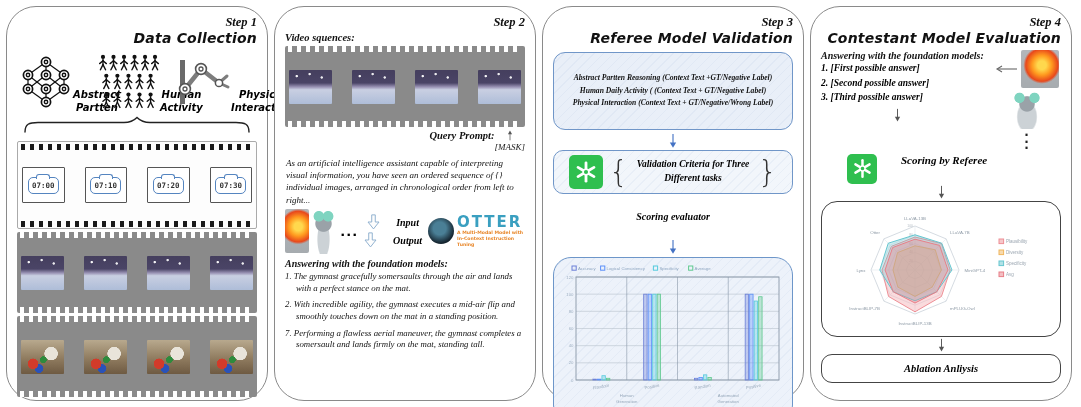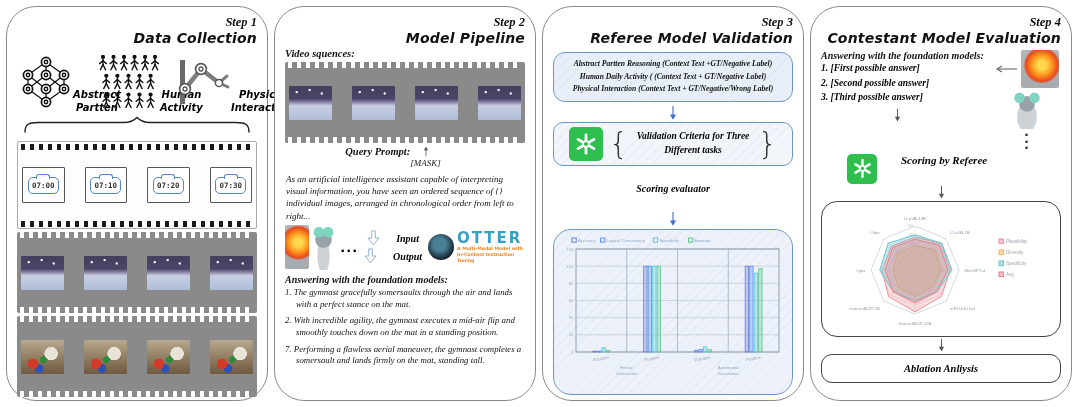--- a/index.html
+++ b/index.html
@@ -39,22 +39,22 @@
     radial-gradient(circle at 76% 22%,rgba(255,255,255,.9) 0 .8px,transparent 1.6px),
     linear-gradient(180deg,#453f5e 0%,#4a4466 38%,#9a93b5 50%,#c9cfe2 58%,#aebdd8 100%)}
   .juggle{height:34px;background:
     radial-gradient(circle at 28% 70%,#d23b2a 0 13%,transparent 14%),
     radial-gradient(circle at 52% 58%,#2e8b3d 0 11%,transparent 12%),
     radial-gradient(circle at 42% 84%,#2a52b8 0 11%,transparent 12%),
     radial-gradient(circle at 70% 40%,#e9e4da 0 18%,transparent 19%),
     linear-gradient(180deg,#b8a98e 0%,#8f7b5f 55%,#6e5a42 100%)}
 
   
-  .maskrow{display:flex;justify-content:center;align-items:flex-start;margin-top:1px}
-  .maskcol{display:flex;flex-direction:column;align-items:center;margin-right:24px}
+  .maskrow{display:flex;justify-content:flex-end;align-items:flex-start;margin-top:1px}
+  .maskcol{display:flex;flex-direction:column;align-items:center;margin-right:0}
   .query{margin:3px 1px 0;font:italic 9px "Liberation Serif",serif;line-height:1.38;color:#111}
   .media{display:flex;align-items:center;gap:4px;margin:2px 0 4px}
   .fireimg{width:44px;height:44px;border-radius:2px;background:
     radial-gradient(circle at 55% 40%,#ffd84d 0 14%,#ff9a1f 32%,#e8481c 52%,rgba(0,0,0,0) 60%),
     linear-gradient(180deg,#b3b7bb,#a6abaf)}
   .catimg{width:40px;height:46px;background:
     radial-gradient(circle at 28% 18%,#7fd4c0 0 12%,transparent 14%),
     radial-gradient(circle at 72% 18%,#7fd4c0 0 12%,transparent 14%),
     radial-gradient(circle at 50% 34%,#9aa2a8 0 24%,transparent 27%),
     radial-gradient(ellipse at 50% 68%,#ccd2d6 0 38%,transparent 44%),#fff}
@@ -67,21 +67,21 @@
     radial-gradient(circle at 45% 40%,#4a7f96 0 30%,#15242f 70%);flex-shrink:0}
   .ottername{font:700 15px "DejaVu Sans",sans-serif;color:#3a9fc0;letter-spacing:2px;line-height:1}
   .ottersub{font:700 4.6px "DejaVu Sans",sans-serif;color:#e8872a;width:68px;line-height:1.3}
   .answers{margin-top:2px}
   .ansitem{font:italic 8.8px "Liberation Serif",serif;line-height:1.32;color:#111;
     margin-bottom:5px;padding-left:11px;text-indent:-11px}
 
   
   .hatch{background-image:repeating-linear-gradient(135deg,rgba(110,145,200,.07) 0 1px,transparent 1px 7px)}
   .taskbox{border:1.3px solid #7096c8;border-radius:12px;background-color:#e9eff8;
-    padding:5px 2px;margin:6px 0 3px;text-align:center}
+    padding:19px 2px;margin:6px 0 3px;text-align:center}
   .taskline{font:700 italic 7.6px "Liberation Serif",serif;color:#111;line-height:1.65;white-space:nowrap}
   .arrowrow{text-align:center;line-height:0;margin:1px 0}
   .critbox{border:1.3px solid #7096c8;border-radius:10px;background-color:#f2f6fb;
     padding:4px 8px;display:flex;align-items:center;justify-content:center;gap:6px;margin:2px 0}
   .gpt{width:34px;height:34px;background:#2fbf4f;border-radius:5px;display:flex;
     align-items:center;justify-content:center;flex-shrink:0}
   .brace{font:300 30px "DejaVu Sans",sans-serif;color:#333;line-height:1}
   .crittext{font:700 italic 9.5px "Liberation Serif",serif;text-align:center;width:118px;line-height:1.4}
   .scorelab{text-align:center;font:700 italic 10px "Liberation Serif",serif;margin:17px 0}
   .chartbox{border:1.5px solid #6d96c9;border-radius:18px;background-color:#edf2fa;
@@ -275,21 +275,20 @@
         <div class="frame juggle"></div>
         <div class="frame juggle"></div>
       </div>
       <div class="holes"></div>
     </div>
   </div>
 
   <div class="panel">
     <div class="phead">
       <div class="step">Step 2</div>
-      <div class="ptitle">Model Pipeline</div>
     </div>
     <div class="slabel">Video squences:</div>
     <div class="strip dark">
       <div class="holes"></div>
       <div class="frames">
         <div class="frame arena"></div>
         <div class="frame arena"></div>
         <div class="frame arena"></div>
         <div class="frame arena"></div>
       </div>

